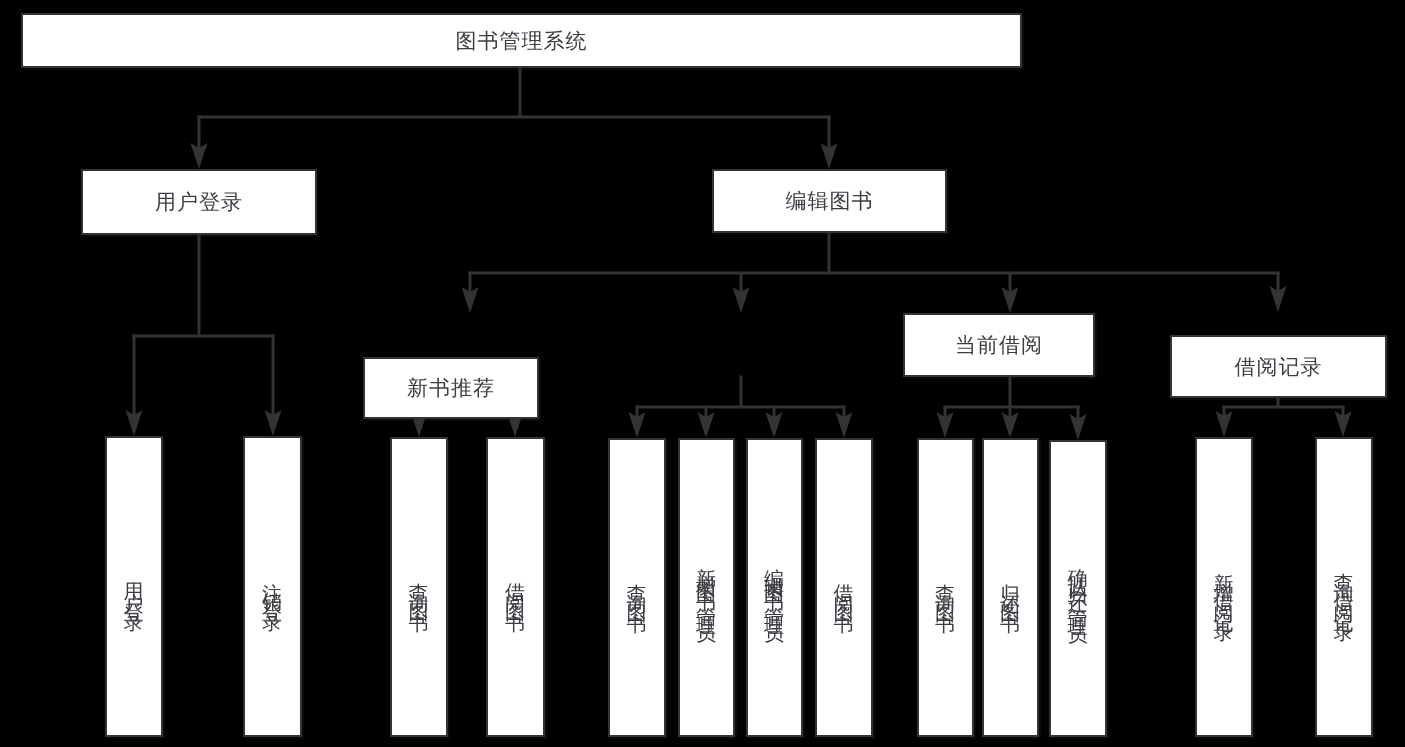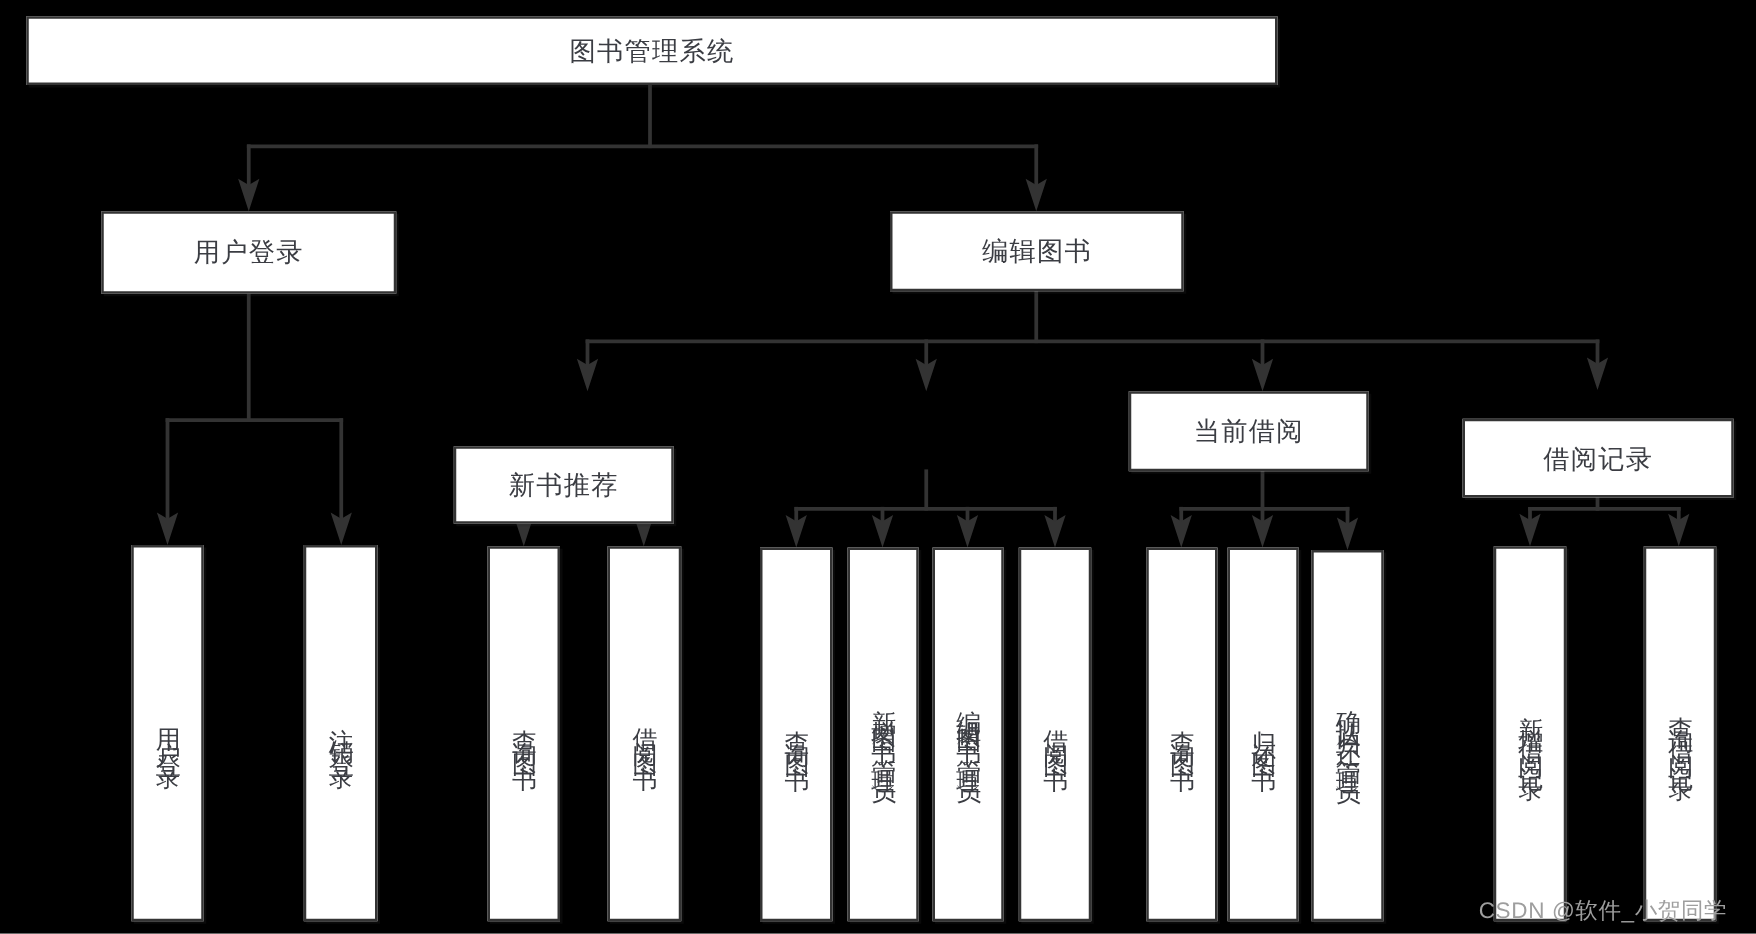--- a/index.html
+++ b/index.html
@@ -157,15 +157,14 @@
   <div class="node v-node" style="left:746px; top:438px; width:57px; height:299px; letter-spacing:8px;">编辑图书（管理员）</div>
   <div class="node v-node" style="left:815px; top:438px; width:58px; height:299px;">借阅图书</div>
 
   <div class="node v-node" style="left:917px; top:438px; width:57px; height:299px;">查询图书</div>
   <div class="node v-node" style="left:982px; top:438px; width:57px; height:299px;">归还图书</div>
   <div class="node v-node" style="left:1049px; top:440px; width:58px; height:297px; letter-spacing:8px;">确认归还（管理员）</div>
 
   <div class="node v-node" style="left:1195px; top:437px; width:58px; height:300px;">新增借阅记录</div>
   <div class="node v-node" style="left:1315px; top:437px; width:58px; height:300px;">查询借阅记录</div>
 
-  <div class="watermark">CSDN @软件_小贺同学</div>
 
 </div>
 
 </body></html>

